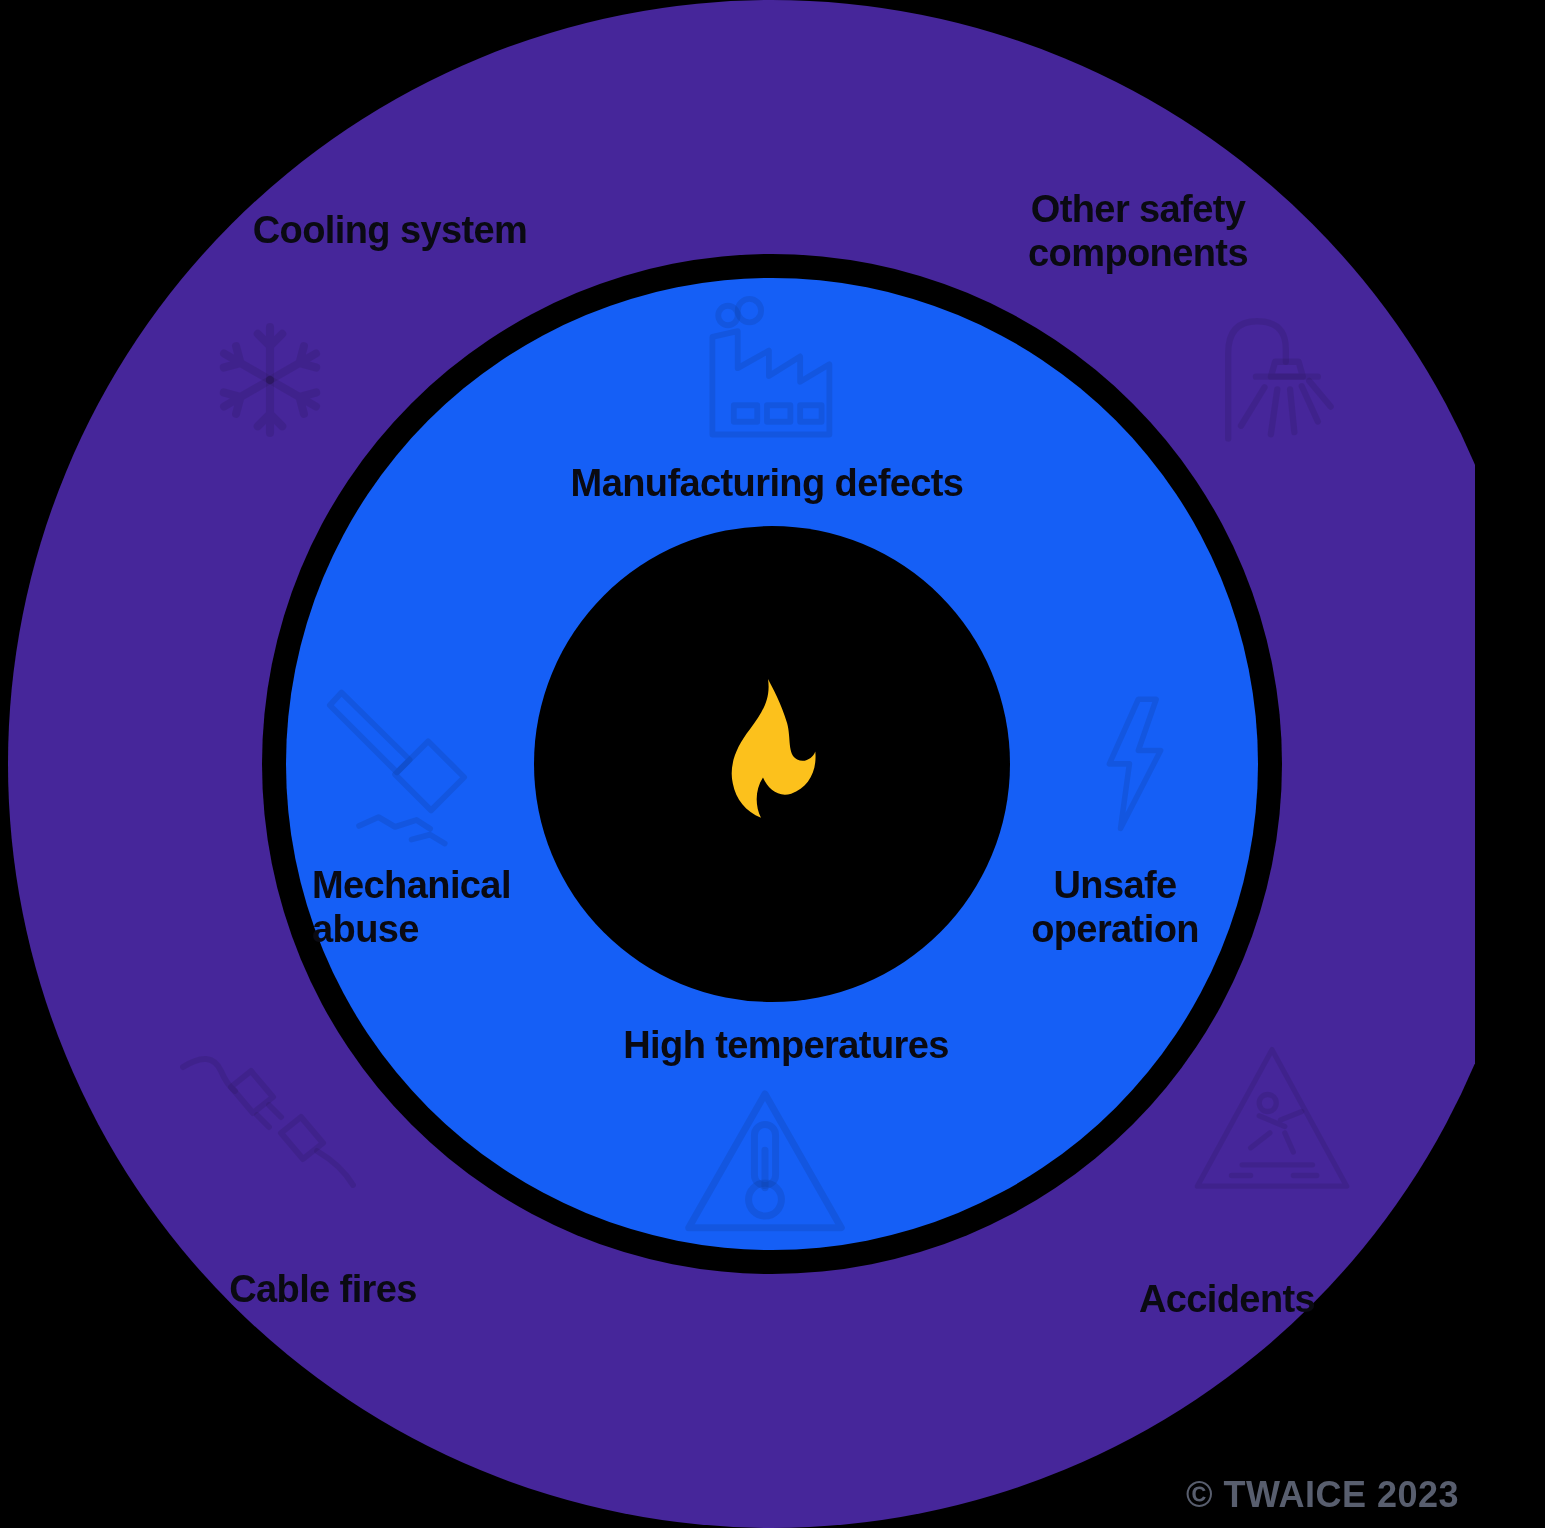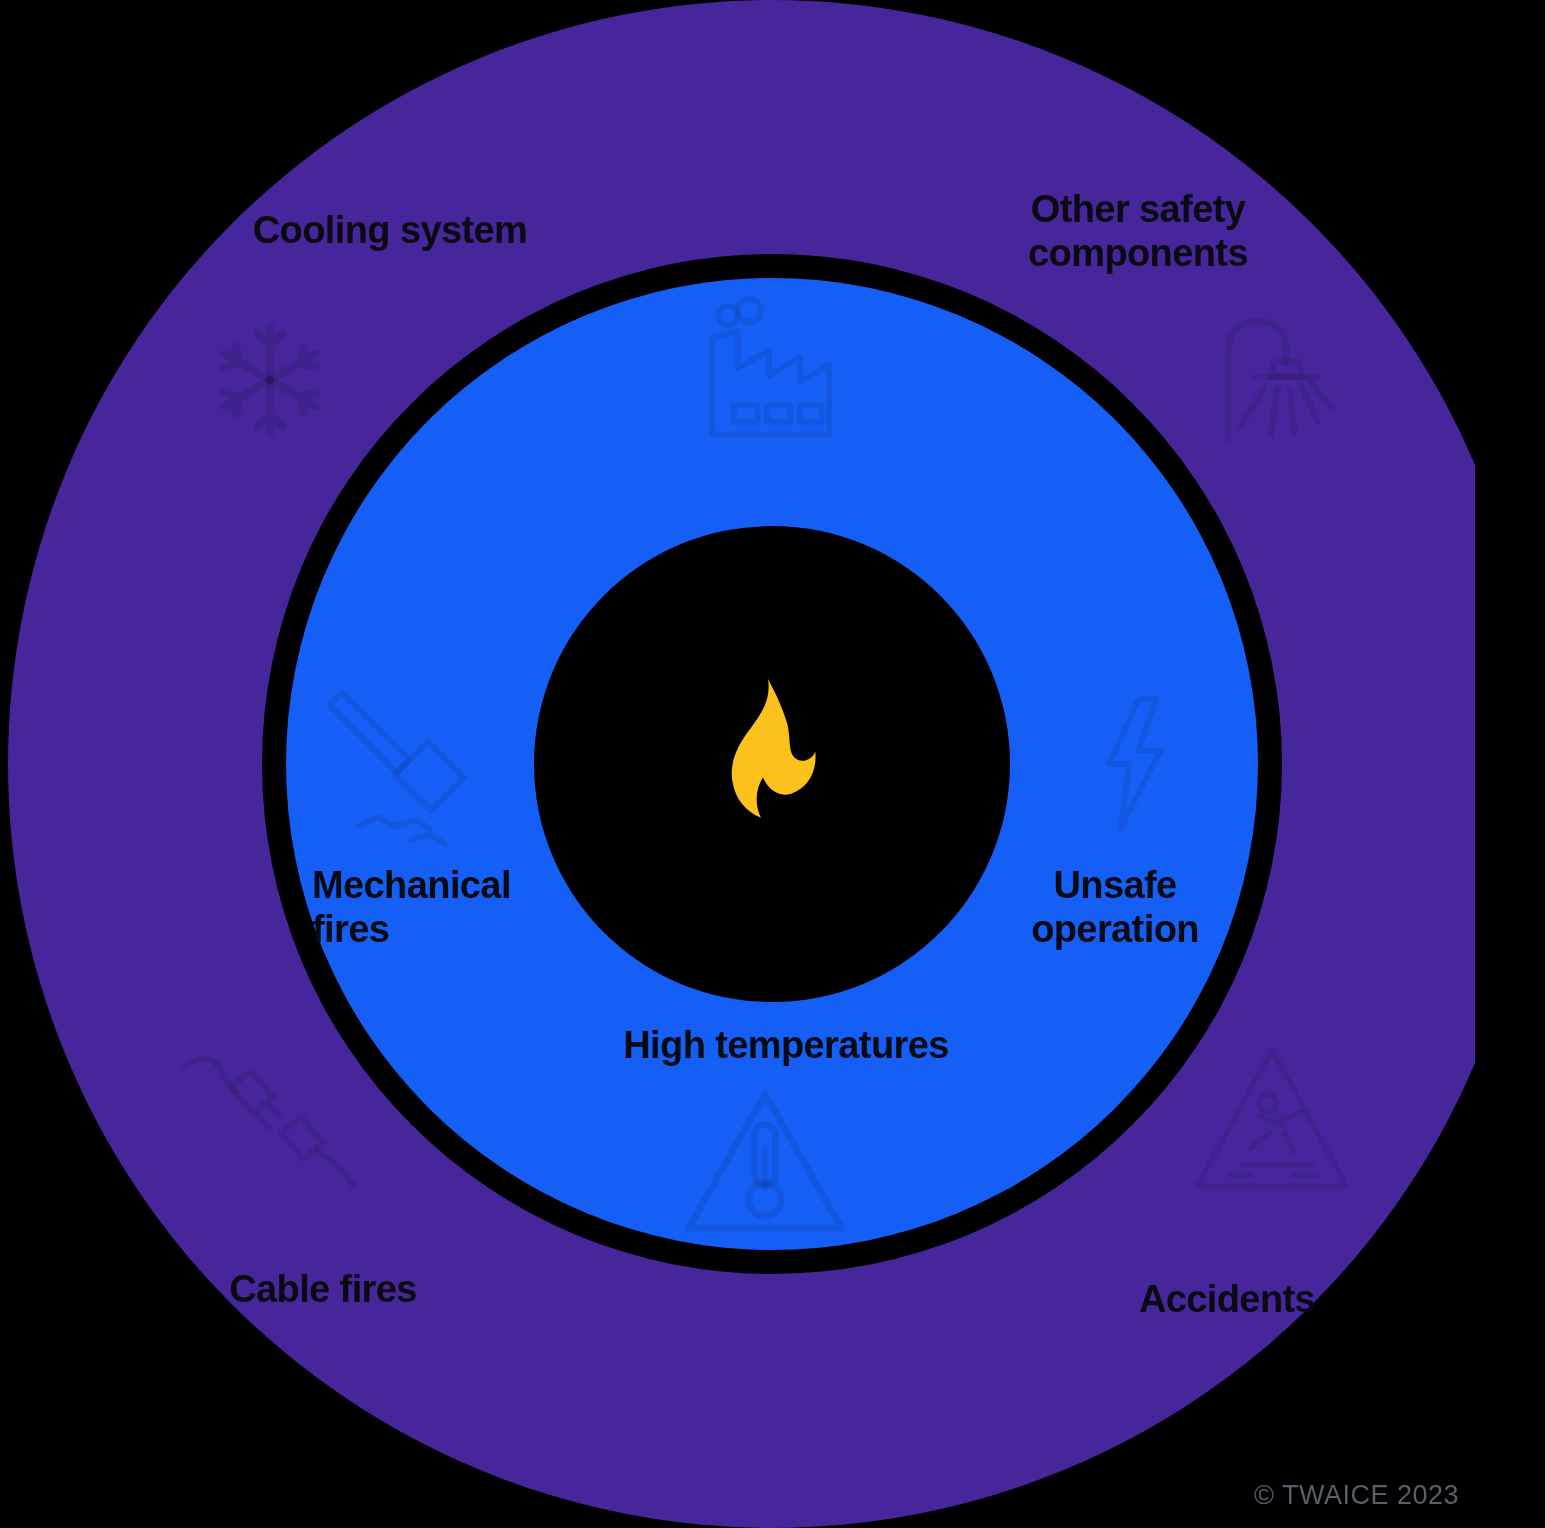--- a/index.html
+++ b/index.html
@@ -69,22 +69,22 @@
   #icon-slipfall{left:1272px;top:1119px;}
   #flame{
     position:absolute;left:765px;top:767px;
     transform:translate(-50%,-50%);
   }
   #copyright{
     position:absolute;
     right:16px;top:1495px;
     transform:translate(0,-50%);
     color:#585E6E;
-    font-weight:400;
-    font-size:27px;
+    font-weight:700;
+    font-size:36px;
     letter-spacing:0.5px;
   }
 </style>
 </head>
 <body>
 
 <div id="stage">
 
   <div class="circle" id="outer-ring"></div>
   <div class="circle" id="ring-gap"></div>
@@ -196,22 +196,23 @@
         C108 80 100 86 92 82
         C82 77 86 60 82 46
         C76 26 68 12 63 2 Z"></path>
     </svg>
   </div>
 
   <div class="label" id="label-cooling">Cooling system</div>
 
   <div class="label wrap" id="label-othersafety">Other safety components</div>
 
-
-  <div class="label wrap" id="label-mechanical">Mechanical fires</div>
+  <div class="label" id="label-manufacturing">Manufacturing defects</div>
+
+  <div class="label wrap" id="label-mechanical">Mechanical abuse</div>
 
   <div class="label wrap" id="label-unsafe">Unsafe operation</div>
 
   <div class="label" id="label-hightemp">High temperatures</div>
 
   <div class="label" id="label-cablefires">Cable fires</div>
 
   <div class="label" id="label-accidents">Accidents</div>
 
   <div id="copyright">© TWAICE 2023</div>

